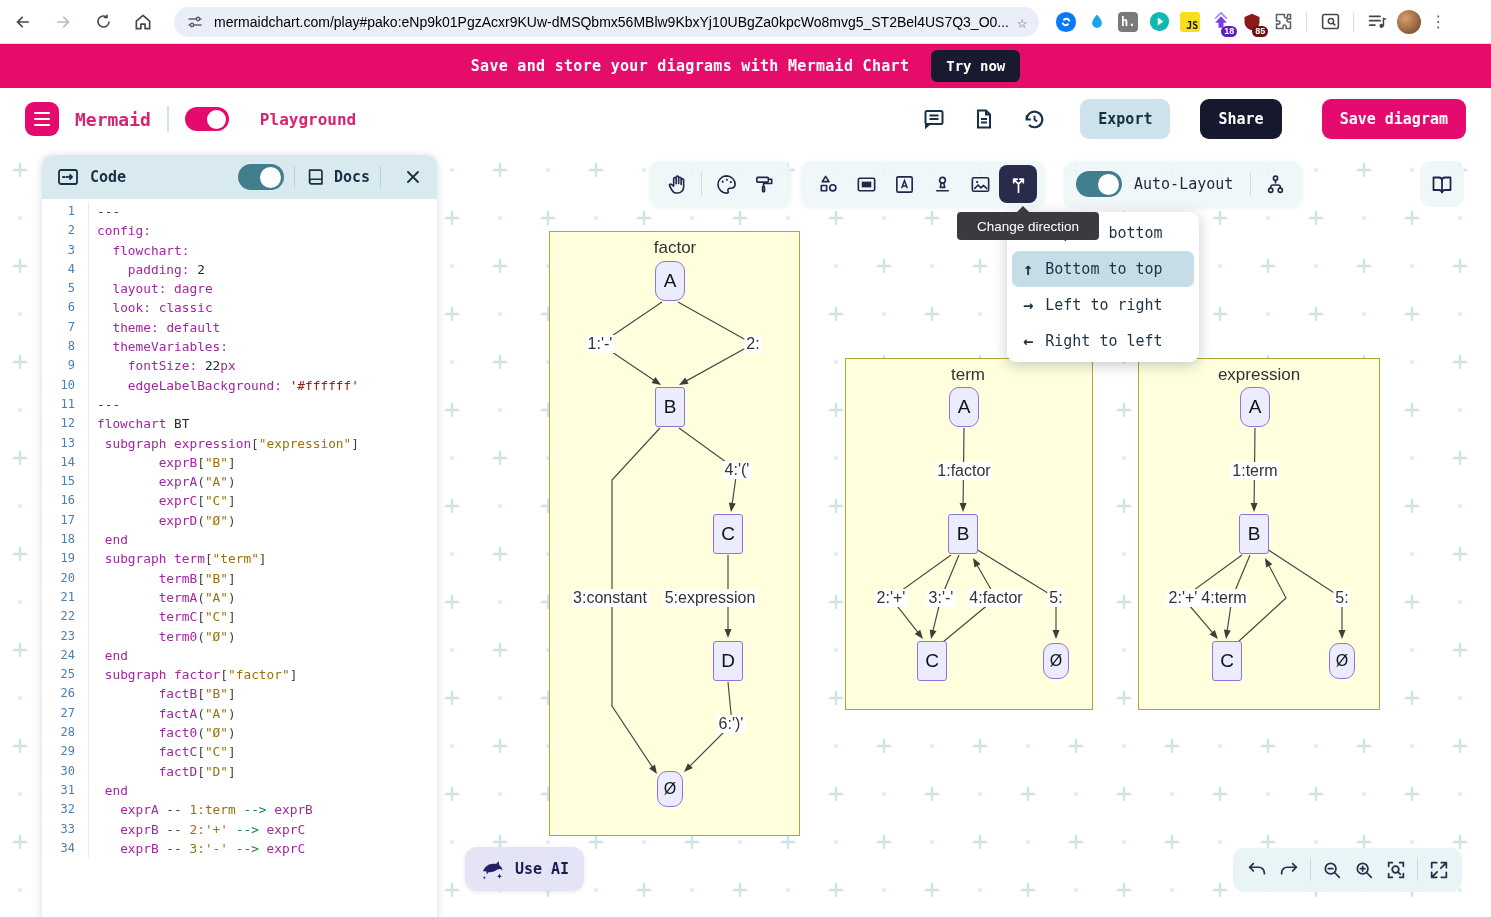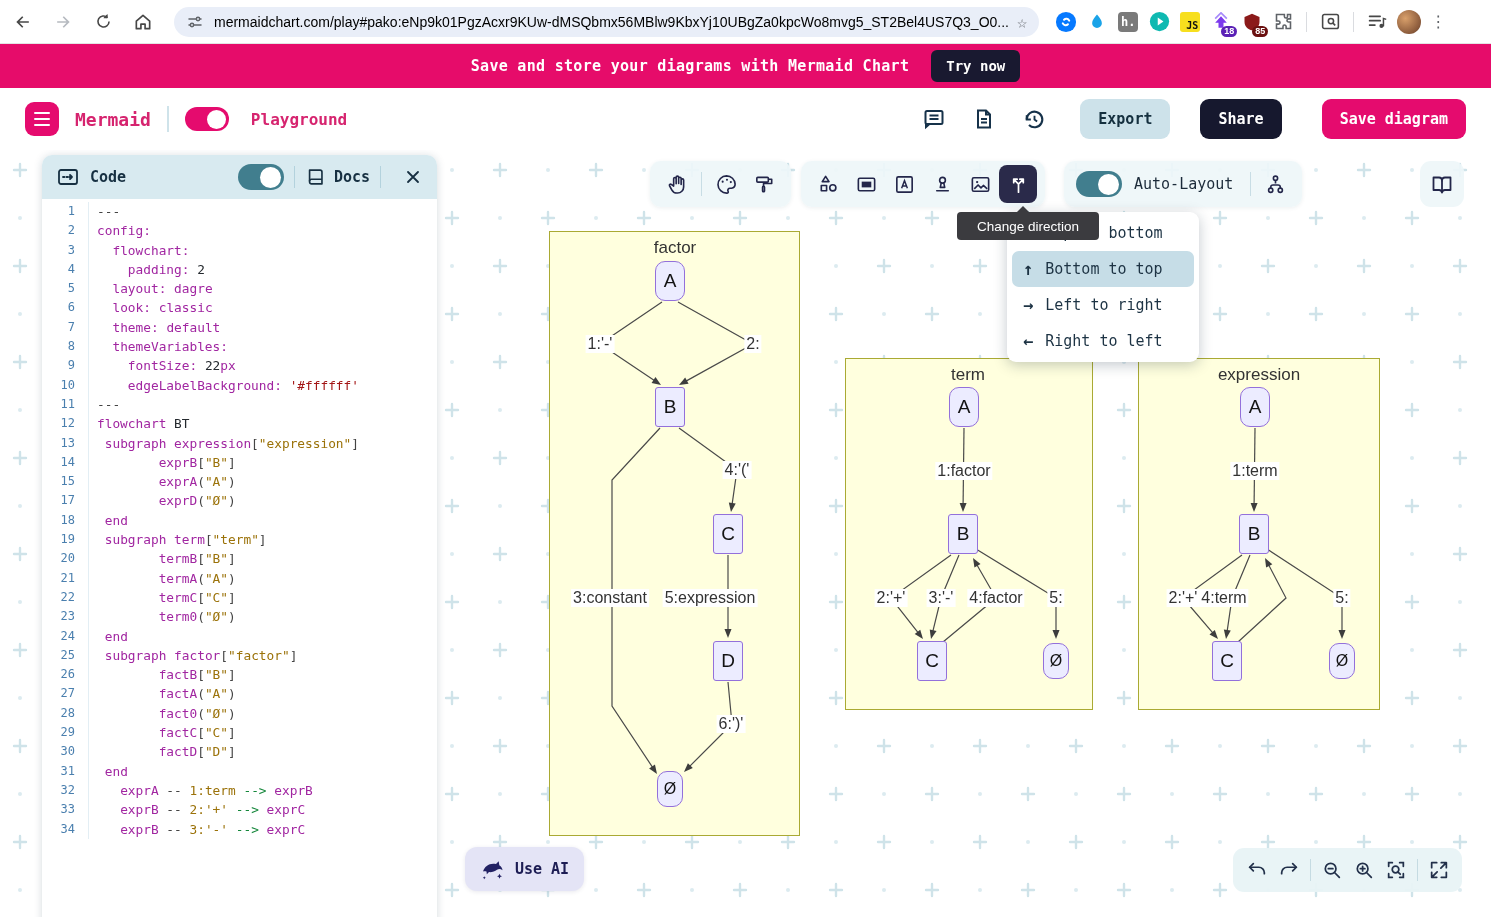--- a/index.html
+++ b/index.html
@@ -35,21 +35,21 @@
   .app-header { height:62px; background:#fff; display:flex; align-items:center; padding:0 25px; }
   .menu-btn { width:34px; height:34px; background:#e50b6e; border-radius:9px; display:flex;
               flex-direction:column; align-items:center; justify-content:center; gap:3.5px; }
   .menu-btn i { display:block; width:16px; height:2.6px; background:#fff; border-radius:2px; }
   .brand { color:#d6246f; font-size:18px; font-weight:bold; margin-left:16px; }
   .hdr-div { width:2px; height:26px; background:#cfe3ea; margin:0 16px; }
   .toggle { border-radius:13px; position:relative; }
   .toggle .knob { position:absolute; background:#fff; border-radius:50%; }
   .tg-pink { width:44px; height:24px; background:#e50b6e; }
   .tg-pink .knob { width:19px; height:19px; top:2.5px; right:3px; }
-  .mode-label { color:#d6246f; font-size:16px; font-weight:bold; margin-left:22px; }
+  .mode-label { color:#d6246f; font-size:16px; font-weight:bold; margin-left:31px; }
   .hdr-right { margin-left:auto; display:flex; align-items:center; gap:14px; }
   .hdr-ic { width:36px; height:36px; display:flex; align-items:center; justify-content:center; }
   .btn { height:40px; border-radius:9px; display:flex; align-items:center; justify-content:center;
          font-weight:bold; font-size:15px; padding:14px 18px; }
   .btn-export { background:#cde2ea; color:#15303f; margin-left:14px; }
   .btn-share  { background:#16182e; color:#fff; margin-left:16px; }
   .btn-save   { background:#e50b6e; color:#fff; margin-left:26px; }
 
   
   .workspace { position:relative; height:767px; background:#fff; overflow:hidden; }
@@ -504,20 +504,21 @@
         <div class="code-row"><span class="gut">6</span><span class="code-txt"><span class="tk-t">  </span><span class="tk-k">look:</span><span class="tk-t"> </span><span class="tk-k">classic</span></span></div>
         <div class="code-row"><span class="gut">7</span><span class="code-txt"><span class="tk-t">  </span><span class="tk-k">theme:</span><span class="tk-t"> </span><span class="tk-k">default</span></span></div>
         <div class="code-row"><span class="gut">8</span><span class="code-txt"><span class="tk-t">  </span><span class="tk-k">themeVariables:</span></span></div>
         <div class="code-row"><span class="gut">9</span><span class="code-txt"><span class="tk-t">    </span><span class="tk-k">fontSize:</span><span class="tk-t"> </span><span class="tk-n">22</span><span class="tk-k">px</span></span></div>
         <div class="code-row"><span class="gut">10</span><span class="code-txt"><span class="tk-t">    </span><span class="tk-k">edgeLabelBackground:</span><span class="tk-t"> </span><span class="tk-s">'#ffffff'</span></span></div>
         <div class="code-row"><span class="gut">11</span><span class="code-txt"><span class="tk-p">---</span></span></div>
         <div class="code-row"><span class="gut">12</span><span class="code-txt"><span class="tk-k">flowchart</span><span class="tk-n"> BT</span></span></div>
         <div class="code-row"><span class="gut">13</span><span class="code-txt"><span class="tk-t"> </span><span class="tk-k">subgraph</span><span class="tk-m"> expression</span><span class="tk-p">[</span><span class="tk-y">"expression"</span><span class="tk-p">]</span></span></div>
         <div class="code-row"><span class="gut">14</span><span class="code-txt"><span class="tk-t">        </span><span class="tk-m">exprB</span><span class="tk-p">[</span><span class="tk-y">"B"</span><span class="tk-p">]</span></span></div>
         <div class="code-row"><span class="gut">15</span><span class="code-txt"><span class="tk-t">        </span><span class="tk-m">exprA</span><span class="tk-p">(</span><span class="tk-y">"A"</span><span class="tk-p">)</span></span></div>
+        <div class="code-row"><span class="gut">16</span><span class="code-txt"><span class="tk-t">        </span><span class="tk-m">exprC</span><span class="tk-p">[</span><span class="tk-y">"C"</span><span class="tk-p">]</span></span></div>
         <div class="code-row"><span class="gut">17</span><span class="code-txt"><span class="tk-t">        </span><span class="tk-m">exprD</span><span class="tk-p">(</span><span class="tk-y">"Ø"</span><span class="tk-p">)</span></span></div>
         <div class="code-row"><span class="gut">18</span><span class="code-txt"><span class="tk-t"> </span><span class="tk-k">end</span></span></div>
         <div class="code-row"><span class="gut">19</span><span class="code-txt"><span class="tk-t"> </span><span class="tk-k">subgraph</span><span class="tk-m"> term</span><span class="tk-p">[</span><span class="tk-y">"term"</span><span class="tk-p">]</span></span></div>
         <div class="code-row"><span class="gut">20</span><span class="code-txt"><span class="tk-t">        </span><span class="tk-m">termB</span><span class="tk-p">[</span><span class="tk-y">"B"</span><span class="tk-p">]</span></span></div>
         <div class="code-row"><span class="gut">21</span><span class="code-txt"><span class="tk-t">        </span><span class="tk-m">termA</span><span class="tk-p">(</span><span class="tk-y">"A"</span><span class="tk-p">)</span></span></div>
         <div class="code-row"><span class="gut">22</span><span class="code-txt"><span class="tk-t">        </span><span class="tk-m">termC</span><span class="tk-p">[</span><span class="tk-y">"C"</span><span class="tk-p">]</span></span></div>
         <div class="code-row"><span class="gut">23</span><span class="code-txt"><span class="tk-t">        </span><span class="tk-m">term0</span><span class="tk-p">(</span><span class="tk-y">"Ø"</span><span class="tk-p">)</span></span></div>
         <div class="code-row"><span class="gut">24</span><span class="code-txt"><span class="tk-t"> </span><span class="tk-k">end</span></span></div>
         <div class="code-row"><span class="gut">25</span><span class="code-txt"><span class="tk-t"> </span><span class="tk-k">subgraph</span><span class="tk-m"> factor</span><span class="tk-p">[</span><span class="tk-y">"factor"</span><span class="tk-p">]</span></span></div>
         <div class="code-row"><span class="gut">26</span><span class="code-txt"><span class="tk-t">        </span><span class="tk-m">factB</span><span class="tk-p">[</span><span class="tk-y">"B"</span><span class="tk-p">]</span></span></div>

